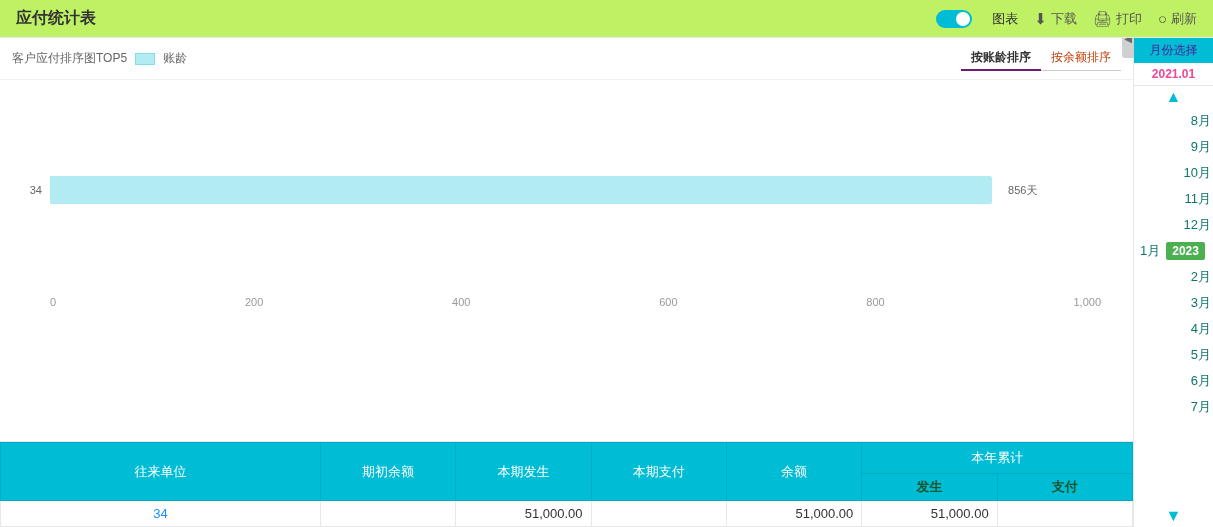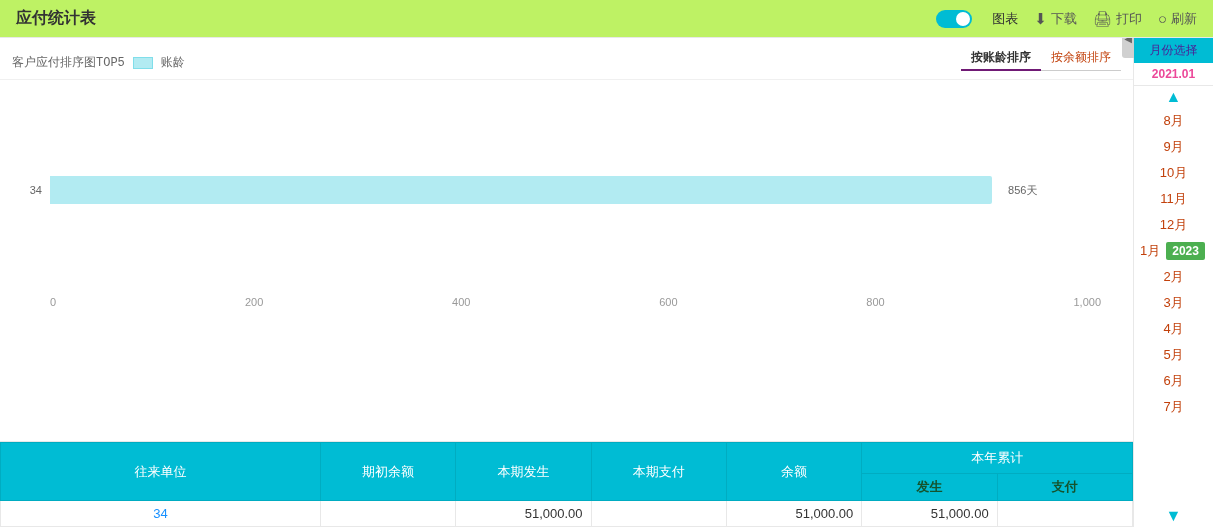--- a/index.html
+++ b/index.html
@@ -17,21 +17,21 @@
     .action-btn { display: flex; align-items: center; gap: 4px; cursor: pointer; color: #555; font-size: 13px; }
     .action-icon { font-size: 15px; }
 
     
     .main { display: flex; flex: 1; overflow: hidden; }
 
     
     .chart-area { flex: 1; display: flex; flex-direction: column; overflow: hidden; }
 
     
-    .chart-topbar { display: flex; align-items: flex-end; justify-content: space-between; padding: 8px 12px; border-bottom: 1px solid #f0f0f0; font-family: Liberation Mono, monospace; }
+    .chart-topbar { display: flex; align-items: center; justify-content: space-between; padding: 8px 12px; border-bottom: 1px solid #f0f0f0; }
     .chart-legend { display: flex; align-items: center; gap: 8px; font-size: 12px; color: #666; }
     .legend-box { width: 20px; height: 12px; background: #b2ebf2; border: 1px solid #80deea; display: inline-block; }
     .chart-sort-btns { display: flex; gap: 0; }
     .sort-btn { padding: 3px 10px; font-size: 12px; cursor: pointer; border-bottom: 1px solid #ccc; color: #c2410c; }
     .sort-btn.active { border-bottom: 2px solid #701a75; color: #333; font-weight: bold; }
 
     
     .chart-section { flex: 1; padding: 8px 12px 4px 12px; position: relative; overflow: hidden; }
 
     
@@ -53,21 +53,21 @@
     .table-data-row td { text-align: right; padding: 5px 8px; font-size: 13px; border: 1px solid #e8e8e8; color: #333; background: #fff; }
     .table-data-row td:first-child { text-align: center; }
     .table-data-row td a { color: #1890ff; text-decoration: none; }
 
     
     .right-sidebar { width: 80px; border-left: 1px solid #e8e8e8; display: flex; flex-direction: column; background: #fff; position: relative; }
     .sidebar-header { background: #00bcd4; color: #4c1d95; text-align: center; padding: 4px 2px; font-size: 12px; }
     .sidebar-date { color: #ec4899; text-align: center; padding: 4px 2px; font-size: 12px; font-weight: bold; border-bottom: 1px solid #e8e8e8; }
     .sidebar-scroll-btn { text-align: center; color: #00bcd4; cursor: pointer; padding: 2px 0; font-size: 16px; }
     .sidebar-months { flex: 1; overflow: hidden; }
-    .sidebar-month { text-align: center; padding: 4px 2px; font-size: 13px; cursor: pointer; color: #c2410c; }
+    .sidebar-month { text-align: right; padding: 4px 2px; font-size: 13px; cursor: pointer; color: #0f766e; }
     .sidebar-year-badge { background: #4caf50; color: #fff; text-align: center; padding: 2px 6px; font-size: 12px; font-weight: bold; border-radius: 2px; margin: 2px auto; width: fit-content; }
 
     .sidebar-toggle { position: absolute; left: -12px; top: 50%; transform: translateY(-50%); width: 12px; height: 40px; background: #d0d0d0; border-radius: 3px 0 0 3px; display: flex; align-items: center; justify-content: center; cursor: pointer; font-size: 10px; color: #666; }
   </style>
 </head>
 <body>
 
 <div class="page">
 
   <div class="header">

